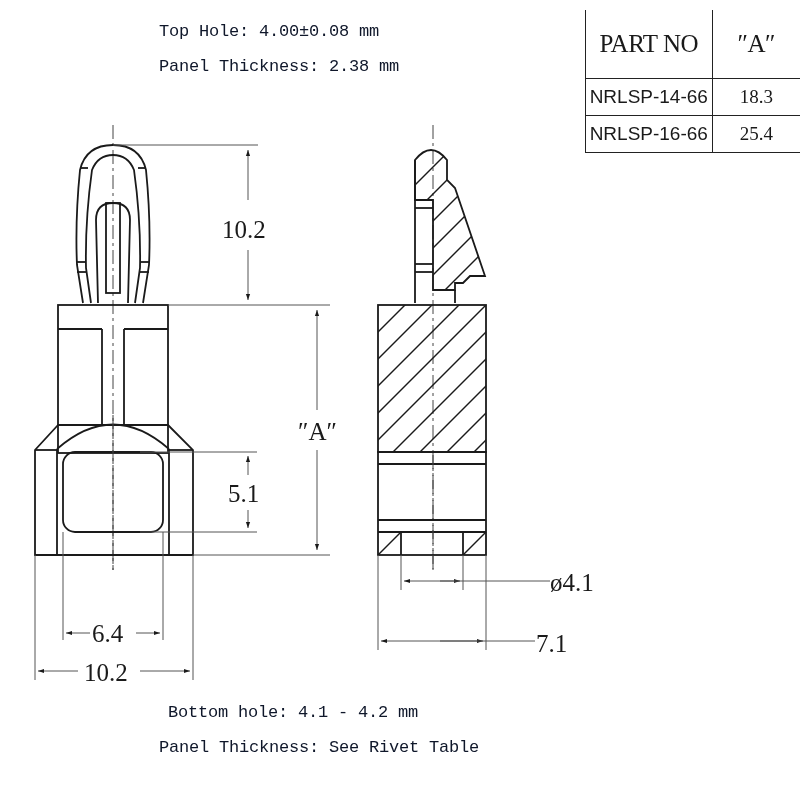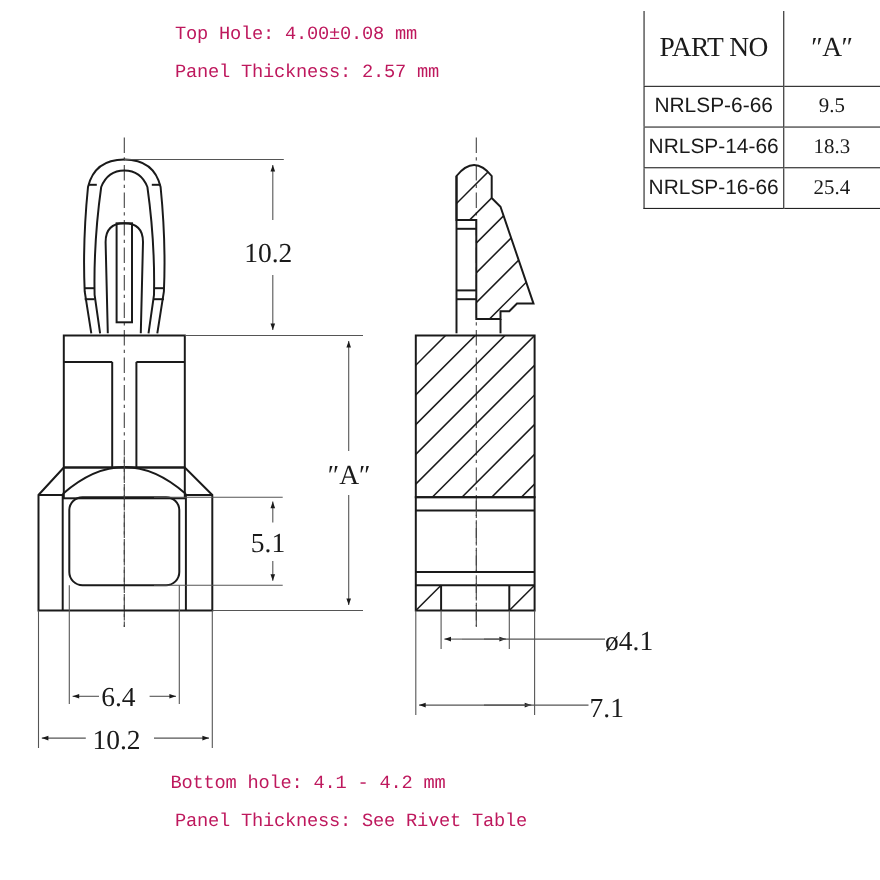--- a/index.html
+++ b/index.html
@@ -1,19 +1,19 @@
 <!DOCTYPE html>
 <html><head>
 <meta charset="utf-8">
 <style>
   html, body { margin: 0; padding: 0; background: #ffffff; }
   body { width: 800px; height: 800px; position: relative; overflow: hidden;
          font-family: "Liberation Serif", "DejaVu Serif", serif; color: #1a1a1a; }
   .note { position: absolute; font-family: "Liberation Mono", "DejaVu Sans Mono", monospace;
-          font-size: 17px; letter-spacing: -0.2px; white-space: nowrap; color: #be185d; }
+          font-size: 17px; letter-spacing: -0.2px; white-space: nowrap; color: #0f172a; }
   svg.drawing { position: absolute; left: 0; top: 0; }
   svg text { font-family: "Liberation Serif", "DejaVu Serif", serif; fill: #1a1a1a; }
   .dimtxt { font-size: 25px; }
   .line { stroke: #1a1a1a; stroke-width: 1.8; fill: none; }
   .thin { stroke: #555; stroke-width: 1; fill: none; }
   .center { stroke: #444; stroke-width: 1; stroke-dasharray: 14 4 3 4; fill: none; }
   .hatch { stroke: #1a1a1a; stroke-width: 1.4; }
   table.parts { position: absolute; left: 585px; top: 10px; border-collapse: collapse;
                 border-left: 1.5px solid #222; border-bottom: 1.5px solid #222; }
   table.parts td, table.parts th { border-right: 1.5px solid #222; border-top: 1.5px solid #222; padding: 0; }
@@ -23,22 +23,22 @@
   table.parts th.pn { width: 144px; }
   table.parts th.av { width: 104px; border-right: none; }
   table.parts td { height: 36px; }
   table.parts td.pn { font-family: "Liberation Sans", "DejaVu Sans", sans-serif; font-size: 19px; text-align: center; }
   table.parts td.av { font-family: "Liberation Serif", serif; font-size: 19px; text-align: center; border-right: none; }
 </style>
 </head>
 <body>
 
 <div class="note" style="left:159px; top:22px;">Top Hole: 4.00±0.08 mm</div>
-<div class="note" style="left:159px; top:57px;">Panel Thickness: 2.57 mm</div>
-<div class="note" style="left:155px; top:703px;">Bottom hole: 4.1 - 4.2 mm</div>
+<div class="note" style="left:159px; top:57px;">Panel Thickness: 2.38 mm</div>
+<div class="note" style="left:168px; top:703px;">Bottom hole: 4.1 - 4.2 mm</div>
 <div class="note" style="left:159px; top:738px;">Panel Thickness: See Rivet Table</div>
 
 <svg class="drawing" width="800" height="800" viewBox="0 0 800 800">
   <defs>
     <marker id="arr" viewBox="0 0 10 10" refX="10" refY="5" markerWidth="14" markerHeight="6" orient="auto-start-reverse" markerUnits="userSpaceOnUse">
       <path d="M0,1.5 L10,5 L0,8.5 Z" fill="#1a1a1a"></path>
     </marker>
     <clipPath id="clipBody">
         <rect x="378" y="305" width="108" height="147"></rect>
       </clipPath>
@@ -168,24 +168,20 @@
   </g>
 </svg>
 
 <table class="parts">
   <tbody>
       <tr>
     <th class="pn">PART NO</th>
     <th class="av">″A″</th>
   </tr>
   <tr>
-    <td class="pn">NRLSP-6-66</td>
-    <td class="av">9.5</td>
-  </tr>
-  <tr>
     <td class="pn">NRLSP-14-66</td>
     <td class="av">18.3</td>
   </tr>
   <tr>
     <td class="pn">NRLSP-16-66</td>
     <td class="av">25.4</td>
   </tr>
 </tbody>
   </table>
 

